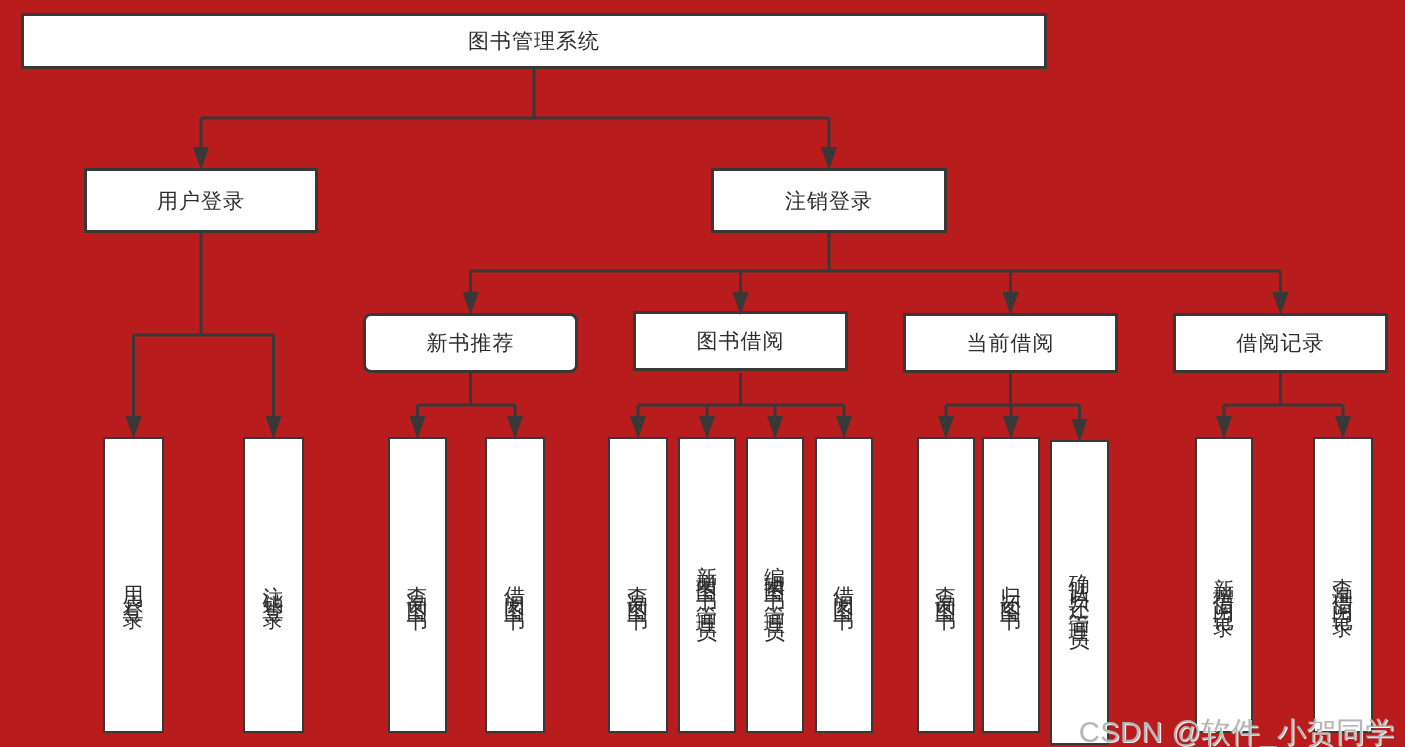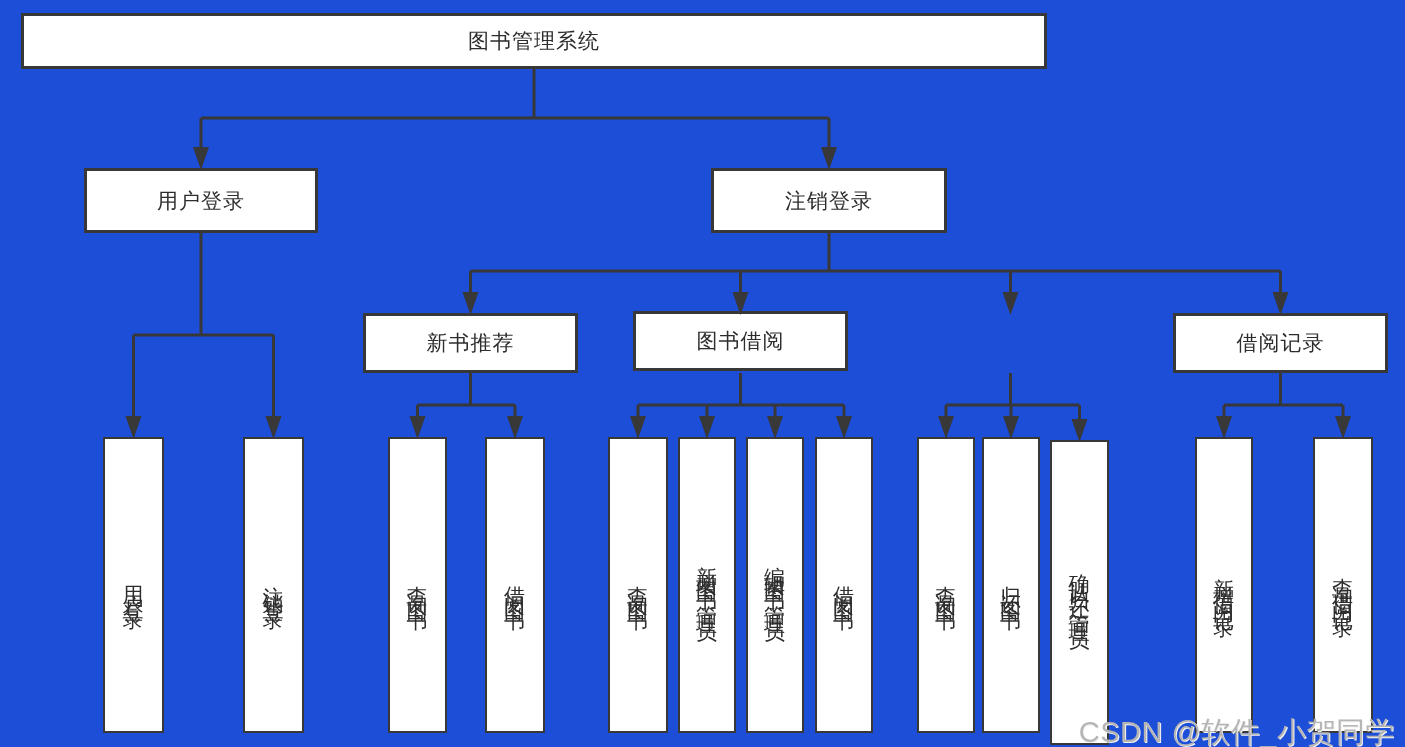--- a/index.html
+++ b/index.html
@@ -1,20 +1,20 @@
 <!DOCTYPE html>
 <html><head>
 <meta charset="utf-8">
 <style>
   html, body { margin: 0; padding: 0; background: #ffffff; }
   .canvas {
     position: relative;
     width: 1405px;
     height: 747px;
-    background: #1d4ed8;
+    background: #b91c1c;
     font-family: "Liberation Sans", "DejaVu Sans", sans-serif;
     overflow: hidden;
   }
   .node {
     position: absolute;
     background: #ffffff;
     border: 3px solid #383838;
     box-sizing: border-box;
     display: flex;
     align-items: center;
@@ -62,25 +62,28 @@
     <span class="h-label">图书管理系统</span>
   </div>
 
   <div class="node" style="left:84px; top:168px; width:234px; height:65px;">
     <span class="h-label">用户登录</span>
   </div>
   <div class="node" style="left:711px; top:168px; width:236px; height:65px;">
     <span class="h-label">注销登录</span>
   </div>
 
-  <div class="node" style="left:363px; top:313px; width:215px; height:60px;">
+  <div class="node" style="left:363px; top:313px; width:215px; height:60px;border-radius:8px;">
     <span class="h-label">新书推荐</span>
   </div>
   <div class="node" style="left:633px; top:311px; width:215px; height:60px;">
     <span class="h-label">图书借阅</span>
+  </div>
+  <div class="node" style="left:903px; top:313px; width:215px; height:60px;">
+    <span class="h-label">当前借阅</span>
   </div>
   <div class="node" style="left:1173px; top:313px; width:215px; height:60px;">
     <span class="h-label">借阅记录</span>
   </div>
 
   <div class="node leaf" style="left:103px; top:437px; width:61px; height:296px;">
     <span class="v-text">用户登录</span>
   </div>
   <div class="node leaf" style="left:243px; top:437px; width:61px; height:296px;">
     <span class="v-text">注销登录</span>

